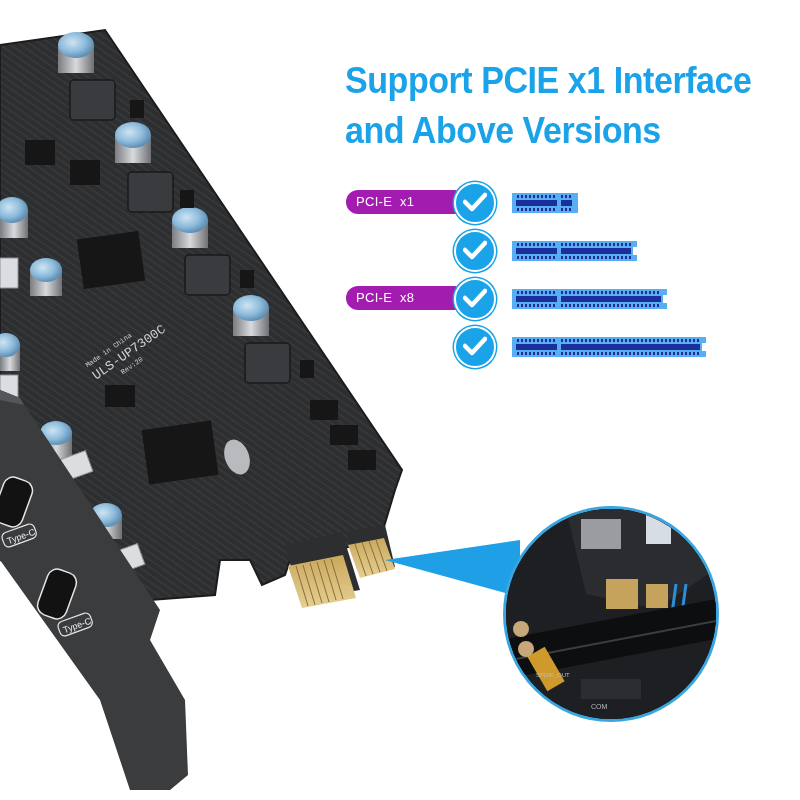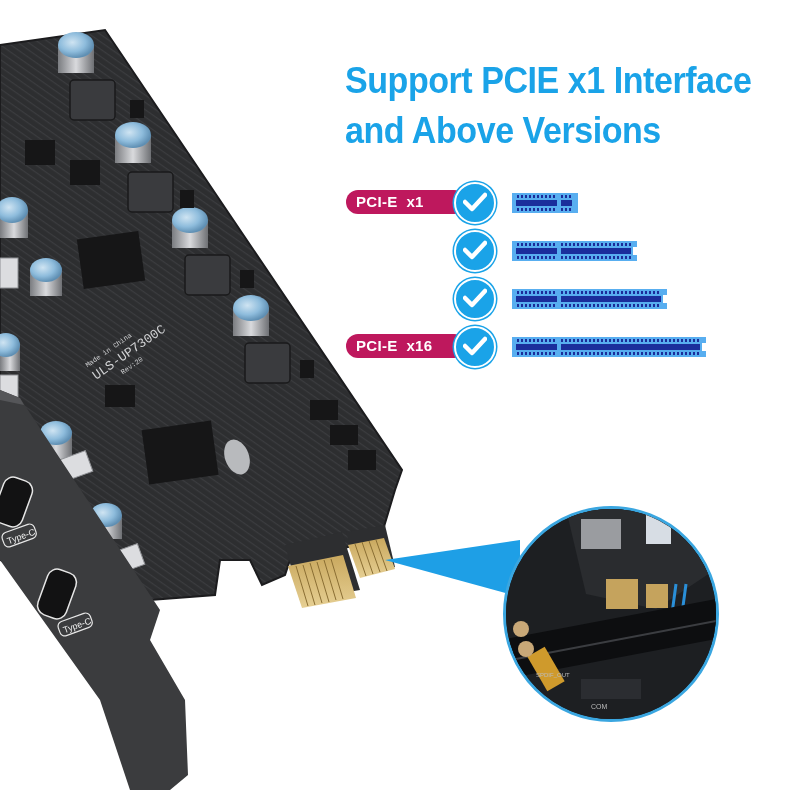--- a/index.html
+++ b/index.html
@@ -9,22 +9,22 @@
     position: absolute; left: 345px; top: 56px; width: 440px;
     color: #1aa3e8; font-family: "Liberation Sans", sans-serif; font-weight: bold;
     font-size: 37px; line-height: 50px; letter-spacing: -0.5px;
     transform: scaleX(0.92); transform-origin: left top;
   }
   .headline span { display: block; white-space: nowrap; }
   .rows { position: absolute; left: 346px; top: 181px; }
   .row { position: absolute; left: 0; height: 44px; width: 370px; }
   .pill {
     position: absolute; left: 0; top: 9px; width: 120px; height: 24px;
-    background: #be185d; border-radius: 12px; color: #fff; font-weight: bold;
-    font-size: 15px; line-height: 24px; padding-left: 10px; box-sizing: border-box;
+    background: #a21caf; border-radius: 12px; color: #fff; font-weight: normal;
+    font-size: 13px; line-height: 24px; padding-left: 10px; box-sizing: border-box;
     white-space: pre; letter-spacing: 0.3px;
   }
   .check {
     position: absolute; left: 108px; top: 1px; width: 38px; height: 38px;
     border-radius: 50%; background: #1aa3e8; border: 2px solid #fff;
     box-shadow: 0 0 0 1.5px #1aa3e8;
   }
   .check svg { position: absolute; left: 7px; top: 8px; }
   .slot {
     position: absolute; top: 12px; height: 20px; background: #58aef0;
@@ -245,35 +245,35 @@
       </div>
       <div class="slot" style="left:166px;width:125px">
         <div class="teeth-top"></div>
           <div class="channel"></div>
           <div class="teeth-bot"></div>
           <div class="key"></div>
           <div class="notch"></div>
       </div>
     </div>
     <div class="row" style="top:96px">
+      <div class="pill">PCI-E  x8</div>
       <div class="check">
         <svg width="24" height="20" viewBox="0 0 24 20">
             <path d="M2 10 L9 17 L22 3" stroke="#fff" stroke-width="4.5" fill="none" stroke-linecap="round" stroke-linejoin="round"></path>
           </svg>
       </div>
       <div class="slot" style="left:166px;width:155px">
         <div class="teeth-top"></div>
           <div class="channel"></div>
           <div class="teeth-bot"></div>
           <div class="key"></div>
           <div class="notch"></div>
       </div>
     </div>
     <div class="row" style="top:144px">
-      <div class="pill">PCI-E  x16</div>
       <div class="check">
         <svg width="24" height="20" viewBox="0 0 24 20">
             <path d="M2 10 L9 17 L22 3" stroke="#fff" stroke-width="4.5" fill="none" stroke-linecap="round" stroke-linejoin="round"></path>
           </svg>
       </div>
       <div class="slot" style="left:166px;width:194px">
         <div class="teeth-top"></div>
           <div class="channel"></div>
           <div class="teeth-bot"></div>
           <div class="key"></div>

